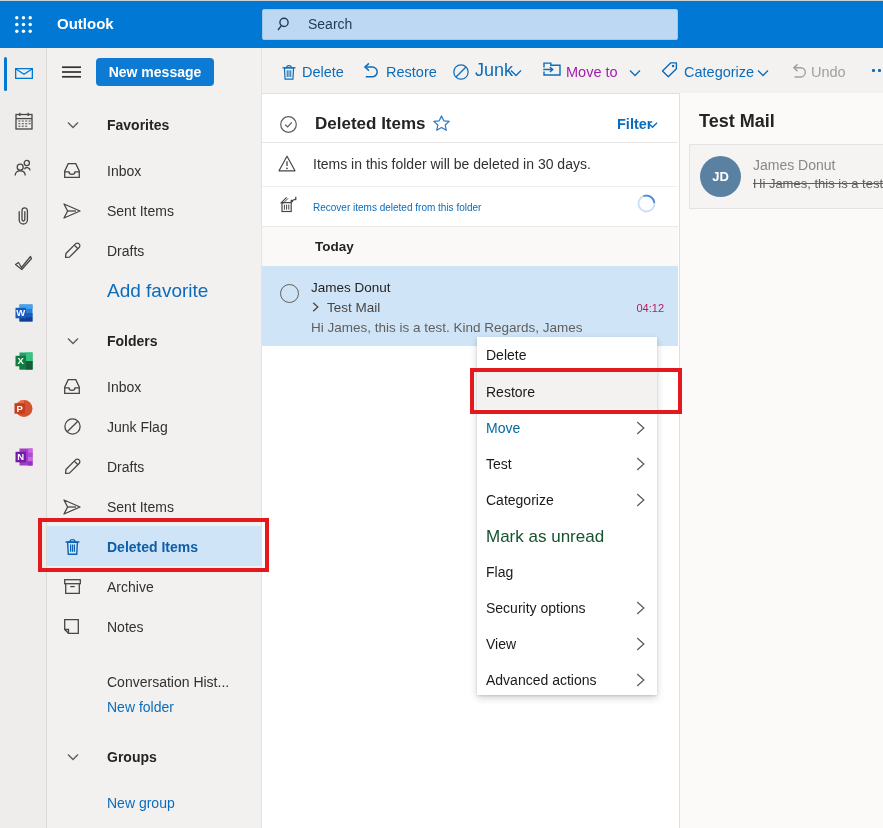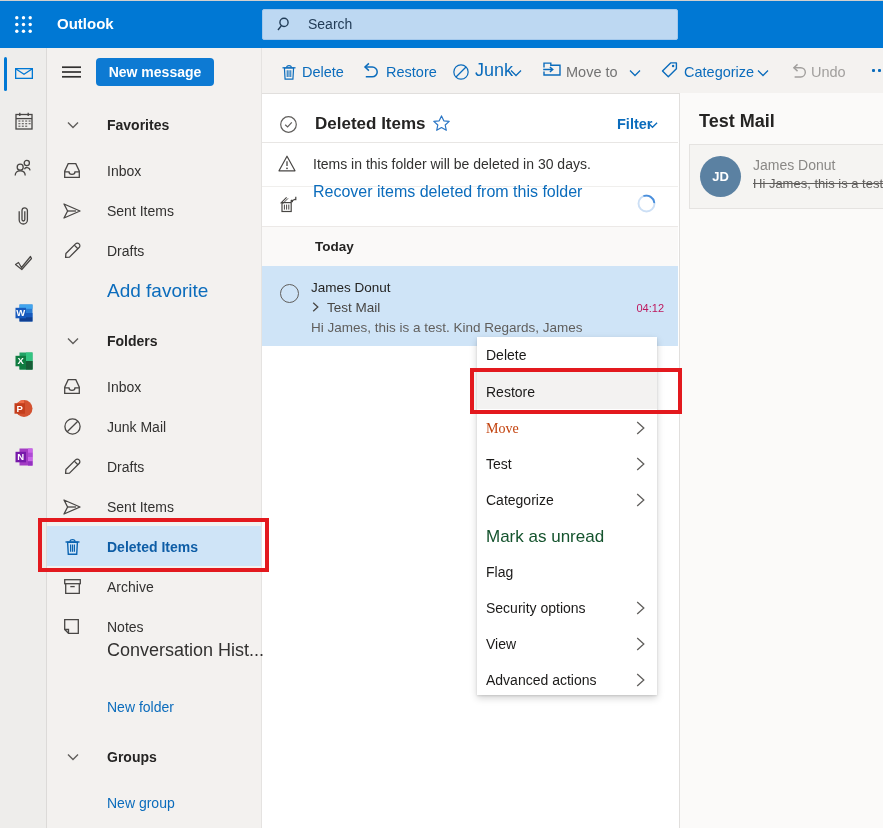--- a/index.html
+++ b/index.html
@@ -154,21 +154,21 @@
 <div class="abs" style="left:107px;top:281px;font-size:19px;color:#0b6cbc;line-height:20px;">Add favorite</div>
 
 <svg class="icon" style="left:64px;top:379px;" width="16" height="15" viewBox="0 0 16 15">
   <path d="M4.2 0.7 L11.8 0.7 L15.3 8.2 L15.3 14.3 L0.7 14.3 L0.7 8.2 Z M0.7 8.8 L5 8.8 C5 10.4 6.2 11.4 8 11.4 C9.8 11.4 11 10.4 11 8.8 L15.3 8.8" fill="none" stroke="#484644" stroke-width="1.3"></path>
 </svg>
 <div class="abs" style="left:107px;top:377px;font-size:14px;color:#323130;line-height:20px;">Inbox</div>
 <svg class="icon" style="left:64px;top:418px;" width="17" height="17" viewBox="0 0 17 17">
   <circle cx="8.5" cy="8.5" r="7.6" fill="none" stroke="#484644" stroke-width="1.3"></circle>
   <line x1="3.2" y1="13.8" x2="13.8" y2="3.2" stroke="#484644" stroke-width="1.3"></line>
 </svg>
-<div class="abs" style="left:107px;top:417px;font-size:14px;color:#323130;line-height:20px;">Junk Mail</div>
+<div class="abs" style="left:107px;top:417px;font-size:14px;color:#323130;line-height:20px;">Junk Flag</div>
 <svg class="icon" style="left:64px;top:458px;" width="17" height="17" viewBox="0 0 17 17">
   <path d="M11.5 1.9 A1.9 1.9 0 0 1 15.1 5.5 L5.5 15.1 L1.6 15.4 L1.9 11.5 Z" fill="none" stroke="#484644" stroke-width="1.3" stroke-linejoin="round"></path>
   <line x1="10.3" y1="3.1" x2="13.9" y2="6.7" stroke="#484644" stroke-width="1.3"></line>
 </svg>
 <div class="abs" style="left:107px;top:457px;font-size:14px;color:#323130;line-height:20px;">Drafts</div>
 <svg class="icon" style="left:63px;top:499px;" width="18" height="16" viewBox="0 0 18 16">
   <path d="M1 1 L17 8 L1 15 L4.6 8 Z" fill="none" stroke="#484644" stroke-width="1.3" stroke-linejoin="round"></path>
   <line x1="4.6" y1="8" x2="13" y2="8" stroke="#484644" stroke-width="1.3"></line>
 </svg>
 <div class="abs" style="left:107px;top:497px;font-size:14px;color:#323130;line-height:20px;">Sent Items</div>
@@ -186,21 +186,21 @@
   <rect x="0.7" y="0.7" width="15.6" height="4" fill="none" stroke="#484644" stroke-width="1.3"></rect>
   <path d="M1.7 4.7 L1.7 14.3 L15.3 14.3 L15.3 4.7" fill="none" stroke="#484644" stroke-width="1.3"></path>
   <line x1="6.3" y1="7.6" x2="10.7" y2="7.6" stroke="#484644" stroke-width="1.3"></line>
 </svg>
 <div class="abs" style="left:107px;top:577px;font-size:14px;color:#323130;line-height:20px;">Archive</div>
 <svg class="icon" style="left:64px;top:619px;" width="15" height="15" viewBox="0 0 15 15">
   <path d="M0.7 0.7 L14.3 0.7 L14.3 14.3 L4.5 14.3 L0.7 10.5 Z" fill="none" stroke="#484644" stroke-width="1.3"></path>
   <path d="M0.7 10.5 L4.5 10.5 L4.5 14.3" fill="none" stroke="#484644" stroke-width="1.3"></path>
 </svg>
 <div class="abs" style="left:107px;top:617px;font-size:14px;color:#323130;line-height:20px;">Notes</div>
-<div class="abs" style="left:107px;top:640px;font-size:18px;color:#323130;line-height:20px;">Conversation Hist...</div>
+<div class="abs" style="left:107px;top:672px;font-size:14px;color:#323130;line-height:20px;">Conversation Hist...</div>
 <div class="abs" style="left:107px;top:697px;font-size:14px;color:#0b6cbc;line-height:20px;">New folder</div>
 
 <div class="abs" style="left:107px;top:793px;font-size:14px;color:#0b6cbc;line-height:20px;">New group</div>
 
 <div class="abs" style="left:262px;top:48px;width:621px;height:45px;background:#f4f2f0;border-bottom:1px solid #e1dfdd;"></div>
 
 <svg class="icon" style="left:282px;top:64px;" width="14" height="16" viewBox="0 0 15 17">
   <path d="M2.6 4.2 L12.4 4.2 L11.7 16.2 L3.3 16.2 Z" fill="none" stroke="#0b6cbc" stroke-width="1.3"></path>
   <line x1="0.5" y1="4" x2="14.5" y2="4" stroke="#0b6cbc" stroke-width="1.3"></line>
   <path d="M5 3.8 C5 0.9 10 0.9 10 3.8" fill="none" stroke="#0b6cbc" stroke-width="1.3"></path>
@@ -222,21 +222,21 @@
 </svg>
 <div class="abs" style="left:475px;top:60px;font-size:18px;color:#0b6cbc;line-height:20px;">Junk</div>
 <svg class="icon" style="left:510px;top:69px;" width="12" height="8" viewBox="0 0 12 8">
     <path d="M1 1.5 L6 6.5 L11 1.5" fill="none" stroke="#0b6cbc" stroke-width="1.3"></path>
   </svg>
 
 <svg class="icon" style="left:543px;top:62px;" width="18" height="14" viewBox="0 0 18 14">
   <path d="M1 5.6 V1.1 H7.8 V3.2 H17 V13 H1 V9.4" fill="none" stroke="#0b6cbc" stroke-width="1.4"></path>
   <path d="M0.2 7.5 H9.4 M6.9 4.9 L9.8 7.5 L6.9 10.1" fill="none" stroke="#0b6cbc" stroke-width="1.4"></path>
 </svg>
-<div class="abs" style="left:566px;top:62px;font-size:14.5px;color:#737373;line-height:20px;">Move to</div>
+<div class="abs" style="left:566px;top:62px;font-size:14.5px;color:#a21caf;line-height:20px;">Move to</div>
 <svg class="icon" style="left:629px;top:69px;" width="12" height="8" viewBox="0 0 12 8">
     <path d="M1 1.5 L6 6.5 L11 1.5" fill="none" stroke="#0b6cbc" stroke-width="1.3"></path>
   </svg>
 
 <svg class="icon" style="left:661px;top:62px;" width="17" height="16" viewBox="0 0 17 16">
   <path d="M9.6 0.9 L15.4 0.9 L15.4 6.7 L7.3 14.8 L1.5 9 Z" fill="none" stroke="#0b6cbc" stroke-width="1.4" stroke-linejoin="round"></path>
   <circle cx="12.1" cy="4" r="1.2" fill="#0b6cbc"></circle>
 </svg>
 <div class="abs" style="left:684px;top:62px;font-size:14.5px;color:#0b6cbc;line-height:20px;">Categorize</div>
 <svg class="icon" style="left:757px;top:69px;" width="12" height="8" viewBox="0 0 12 8">
@@ -275,21 +275,21 @@
 
 <svg class="icon" style="left:279px;top:195px;" width="19" height="18" viewBox="0 0 19 18">
   <rect x="3" y="7.6" width="9.2" height="8.9" fill="none" stroke="#484644" stroke-width="1.2"></rect>
   <line x1="5.4" y1="9.6" x2="5.4" y2="14.6" stroke="#484644" stroke-width="1"></line>
   <line x1="7.6" y1="9.6" x2="7.6" y2="14.6" stroke="#484644" stroke-width="1"></line>
   <line x1="9.8" y1="9.6" x2="9.8" y2="14.6" stroke="#484644" stroke-width="1"></line>
   <line x1="1.6" y1="8.3" x2="7.6" y2="2.3" stroke="#484644" stroke-width="1.2"></line>
   <line x1="3.4" y1="9" x2="9" y2="3.4" stroke="#484644" stroke-width="1"></line>
   <path d="M11.6 6.4 L16.8 4 M16.8 1.8 L16.8 5.2 M11.6 6.4 L14 6.6 M11.6 6.4 L13 4.8" fill="none" stroke="#484644" stroke-width="1.2"></path>
 </svg>
-<div class="abs" style="left:313px;top:183px;font-size:16px;color:#0b6cbc;line-height:17px;">Recover items deleted from this folder</div>
+<div class="abs" style="left:313px;top:199px;font-size:10px;color:#0b6cbc;line-height:17px;">Recover items deleted from this folder</div>
 <svg class="icon" style="left:637px;top:194px;" width="19" height="19" viewBox="0 0 19 19">
   <circle cx="9.5" cy="9.5" r="8" fill="none" stroke="#ccdff5" stroke-width="1.9"></circle>
   <path d="M7.2 1.9 A8 8 0 0 1 17.2 8.3" fill="none" stroke="#4a8fdc" stroke-width="1.9" stroke-linecap="round"></path>
 </svg>
 <div class="abs" style="left:262px;top:226px;width:416px;height:1px;background:#ece9e7;"></div>
 
 <div class="abs" style="left:262px;top:227px;width:416px;height:39px;background:#faf9f8;"></div>
 <div class="abs" style="left:315px;top:238px;font-size:13.5px;font-weight:700;color:#252423;line-height:17px;">Today</div>
 
 <div class="abs" style="left:262px;top:266px;width:416px;height:80px;background:#cfe4f7;"></div>
@@ -306,21 +306,21 @@
 <div class="abs" style="left:699px;top:109px;font-size:18px;font-weight:700;color:#252423;line-height:24px;">Test Mail</div>
 <div class="abs" style="left:689px;top:144px;width:200px;height:63px;background:#f5f4f2;border:1px solid #e5e3e1;"></div>
 <div class="abs" style="left:700px;top:156px;width:41px;height:41px;border-radius:50%;background:#5b81a2;color:#fff;font-size:13px;font-weight:700;text-align:center;line-height:41px;">JD</div>
 <div class="abs" style="left:753px;top:156px;font-size:14px;color:#8a8886;line-height:19px;">James Donut</div>
 <div class="abs" style="left:753px;top:175px;width:130px;font-size:13px;color:#605e5c;line-height:17px;text-decoration:line-through;white-space:nowrap;overflow:hidden;">Hi James, this is a test. Kind R</div>
 
 <div class="abs" style="left:477px;top:337px;width:180px;height:358px;background:#fff;box-shadow:0 3.2px 7.2px rgba(0,0,0,.18),0 0.6px 1.8px rgba(0,0,0,.11);z-index:20;"></div>
 <div class="abs" style="left:477px;top:371px;width:180px;height:38px;background:#f3f2f1;z-index:21;"></div>
 <div class="abs" style="left:486px;top:347px;font-size:14px;color:#1b1a19;line-height:17px;z-index:22;">Delete</div>
 <div class="abs" style="left:486px;top:384px;font-size:14px;color:#1b1a19;line-height:17px;z-index:22;">Restore</div>
-<div class="abs" style="left:486px;top:420px;font-size:14px;color:#c2410c;line-height:17px;z-index:22;font-family:Liberation Serif, serif;">Move</div>
+<div class="abs" style="left:486px;top:420px;font-size:14px;color:#0369a1;line-height:17px;z-index:22;">Move</div>
 <div class="abs" style="left:486px;top:456px;font-size:14px;color:#1b1a19;line-height:17px;z-index:22;">Test</div>
 <div class="abs" style="left:486px;top:492px;font-size:14px;color:#1b1a19;line-height:17px;z-index:22;">Categorize</div>
 <div class="abs" style="left:486px;top:528px;font-size:17px;color:#14532d;line-height:17px;z-index:22;">Mark as unread</div>
 <div class="abs" style="left:486px;top:564px;font-size:14px;color:#1b1a19;line-height:17px;z-index:22;text-align:center;">Flag</div>
 <div class="abs" style="left:486px;top:600px;font-size:14px;color:#1b1a19;line-height:17px;z-index:22;">Security options</div>
 <div class="abs" style="left:486px;top:636px;font-size:14px;color:#1b1a19;line-height:17px;z-index:22;">View</div>
 <div class="abs" style="left:486px;top:672px;font-size:14px;color:#1b1a19;line-height:17px;z-index:22;">Advanced actions</div>
 <svg class="icon" style="left:636px;top:421px;z-index:22;" width="9" height="14" viewBox="0 0 9 14">
     <path d="M1.2 1 L7.8 7 L1.2 13" fill="none" stroke="#605e5c" stroke-width="1.3"></path>
   </svg>

